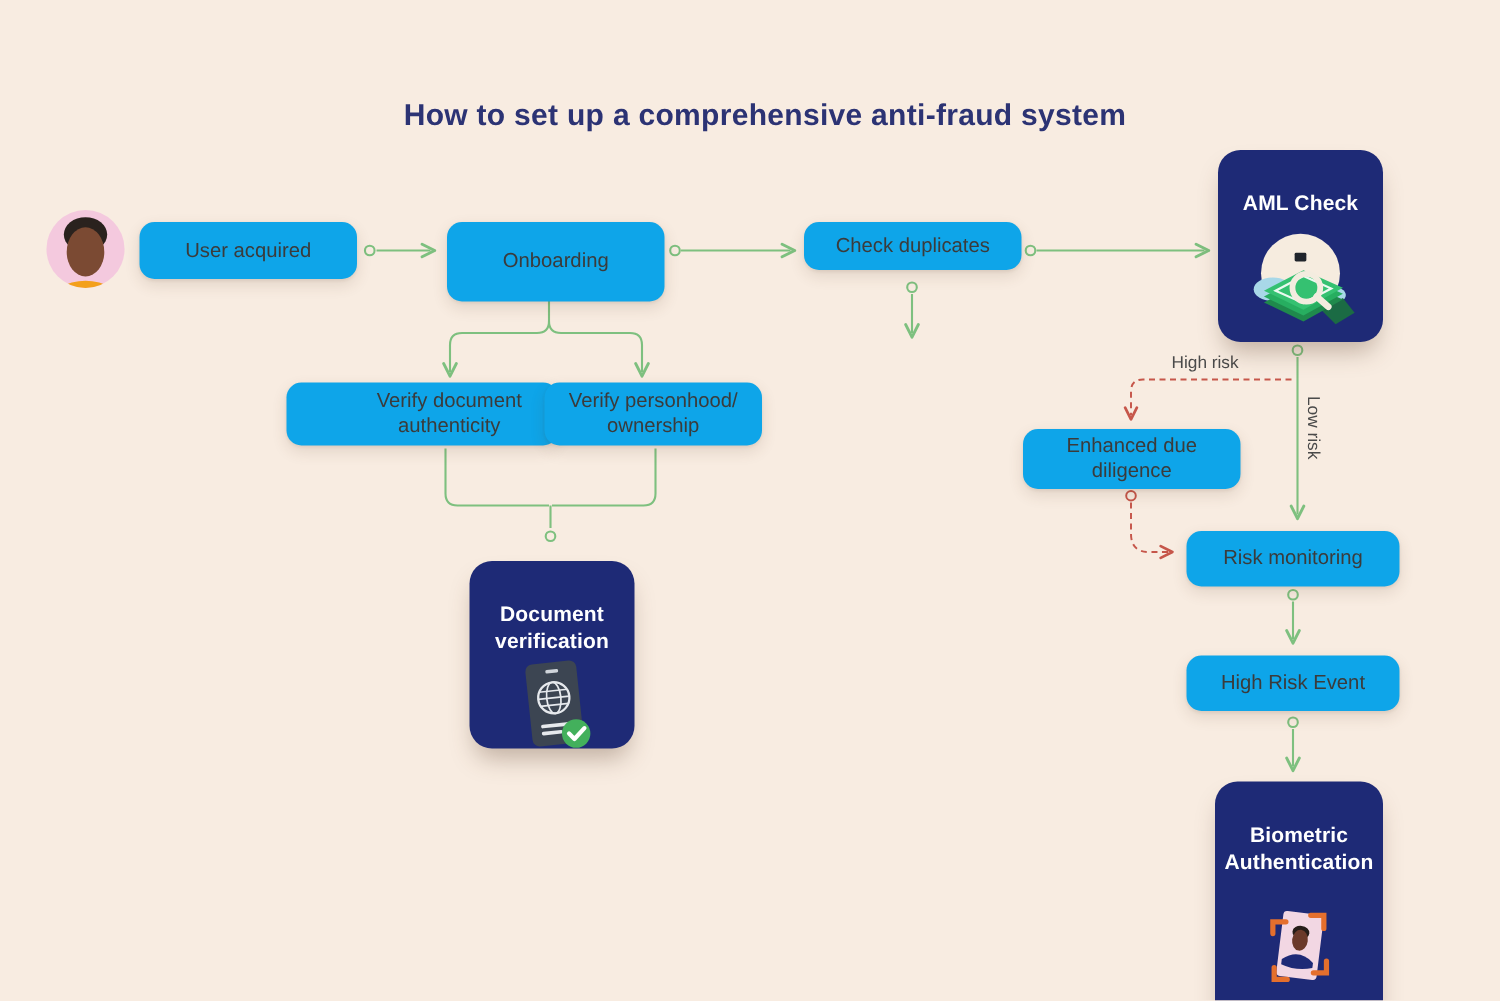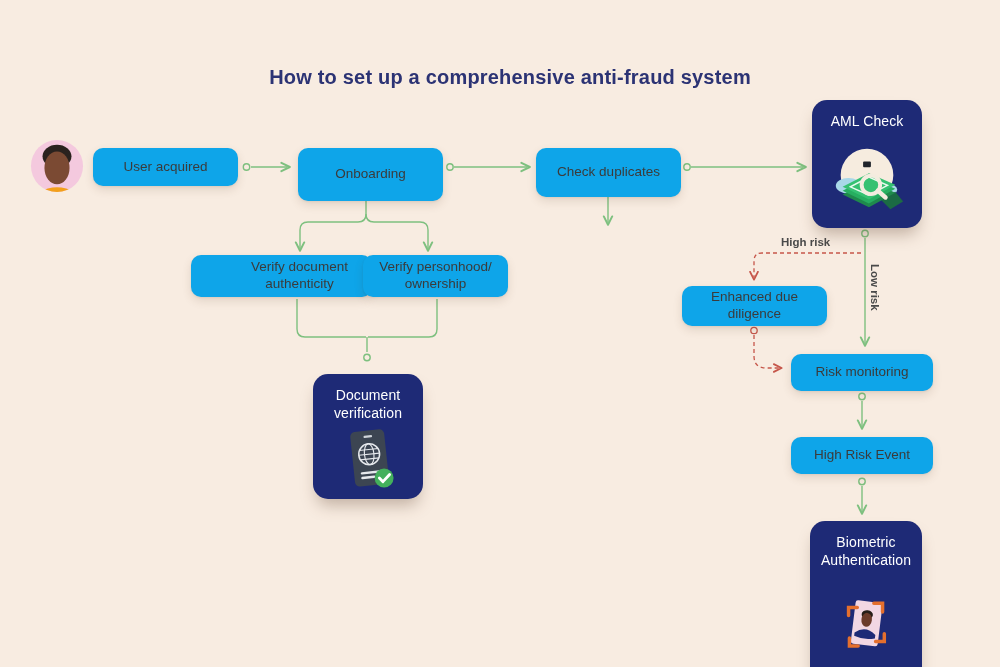--- a/index.html
+++ b/index.html
@@ -26,26 +26,26 @@
     color:#3b3b3b;font-size:13.5px;font-weight:500;line-height:1.25;
     white-space:pre-line;
   }
 
   .card{
     position:absolute;background:#1e2a76;border-radius:15px;
     box-shadow:0 10px 16px -4px rgba(93,62,44,.35);
     display:flex;flex-direction:column;align-items:center;color:#fff;
   }
   .card-title{
-    margin-top:13px;font-size:14px;font-weight:400;text-align:center;
+    margin-top:27px;font-size:14px;font-weight:700;text-align:center;
     line-height:1.25;white-space:pre-line;letter-spacing:.1px;
   }
   .card-icon{flex:1;display:flex;align-items:center;justify-content:center;width:100%;}
 
-  .edge-label{position:absolute;color:#4a4a4a;font-size:11.5px;font-weight:700;}
+  .edge-label{position:absolute;color:#4a4a4a;font-size:11.5px;font-weight:400;}
   .edge-label.vertical{writing-mode:vertical-rl;}
 
   .avatar{position:absolute;left:30px;top:139px;width:54px;height:54px;}
 </style>
 </head>
 <body>
 
 <div class="stage">
 
   <div class="title">How to set up a comprehensive anti-fraud system</div>
@@ -113,21 +113,21 @@
       <ellipse cx="28" cy="18" rx="15" ry="12" fill="#2a221e"></ellipse>
       <ellipse cx="28" cy="30" rx="13" ry="17" fill="#7b4a33"></ellipse>
       <path d="M4,58 Q28,42 52,58 L52,60 L4,60 Z" fill="#f3a01c"></path>
     </g>
   </svg>
 
   <div class="node" style="left:93px;top:148px;width:145px;height:38px;">User acquired</div>
 
   <div class="node" style="left:298px;top:148px;width:145px;height:53px;">Onboarding</div>
 
-  <div class="node" style="left:536px;top:148px;width:145px;height:49px;">Check duplicates</div>
+  <div class="node" style="left:536px;top:148px;width:145px;height:32px;">Check duplicates</div>
 
   <div class="node" style="left:191px;top:255px;width:145px;height:42px;padding-left:36px;">Verify document
 authenticity</div>
 
   <div class="node" style="left:363px;top:255px;width:145px;height:42px;">Verify personhood/
 ownership</div>
 
   <div class="node" style="left:682px;top:286px;width:145px;height:40px;">Enhanced due
 diligence</div>
 

